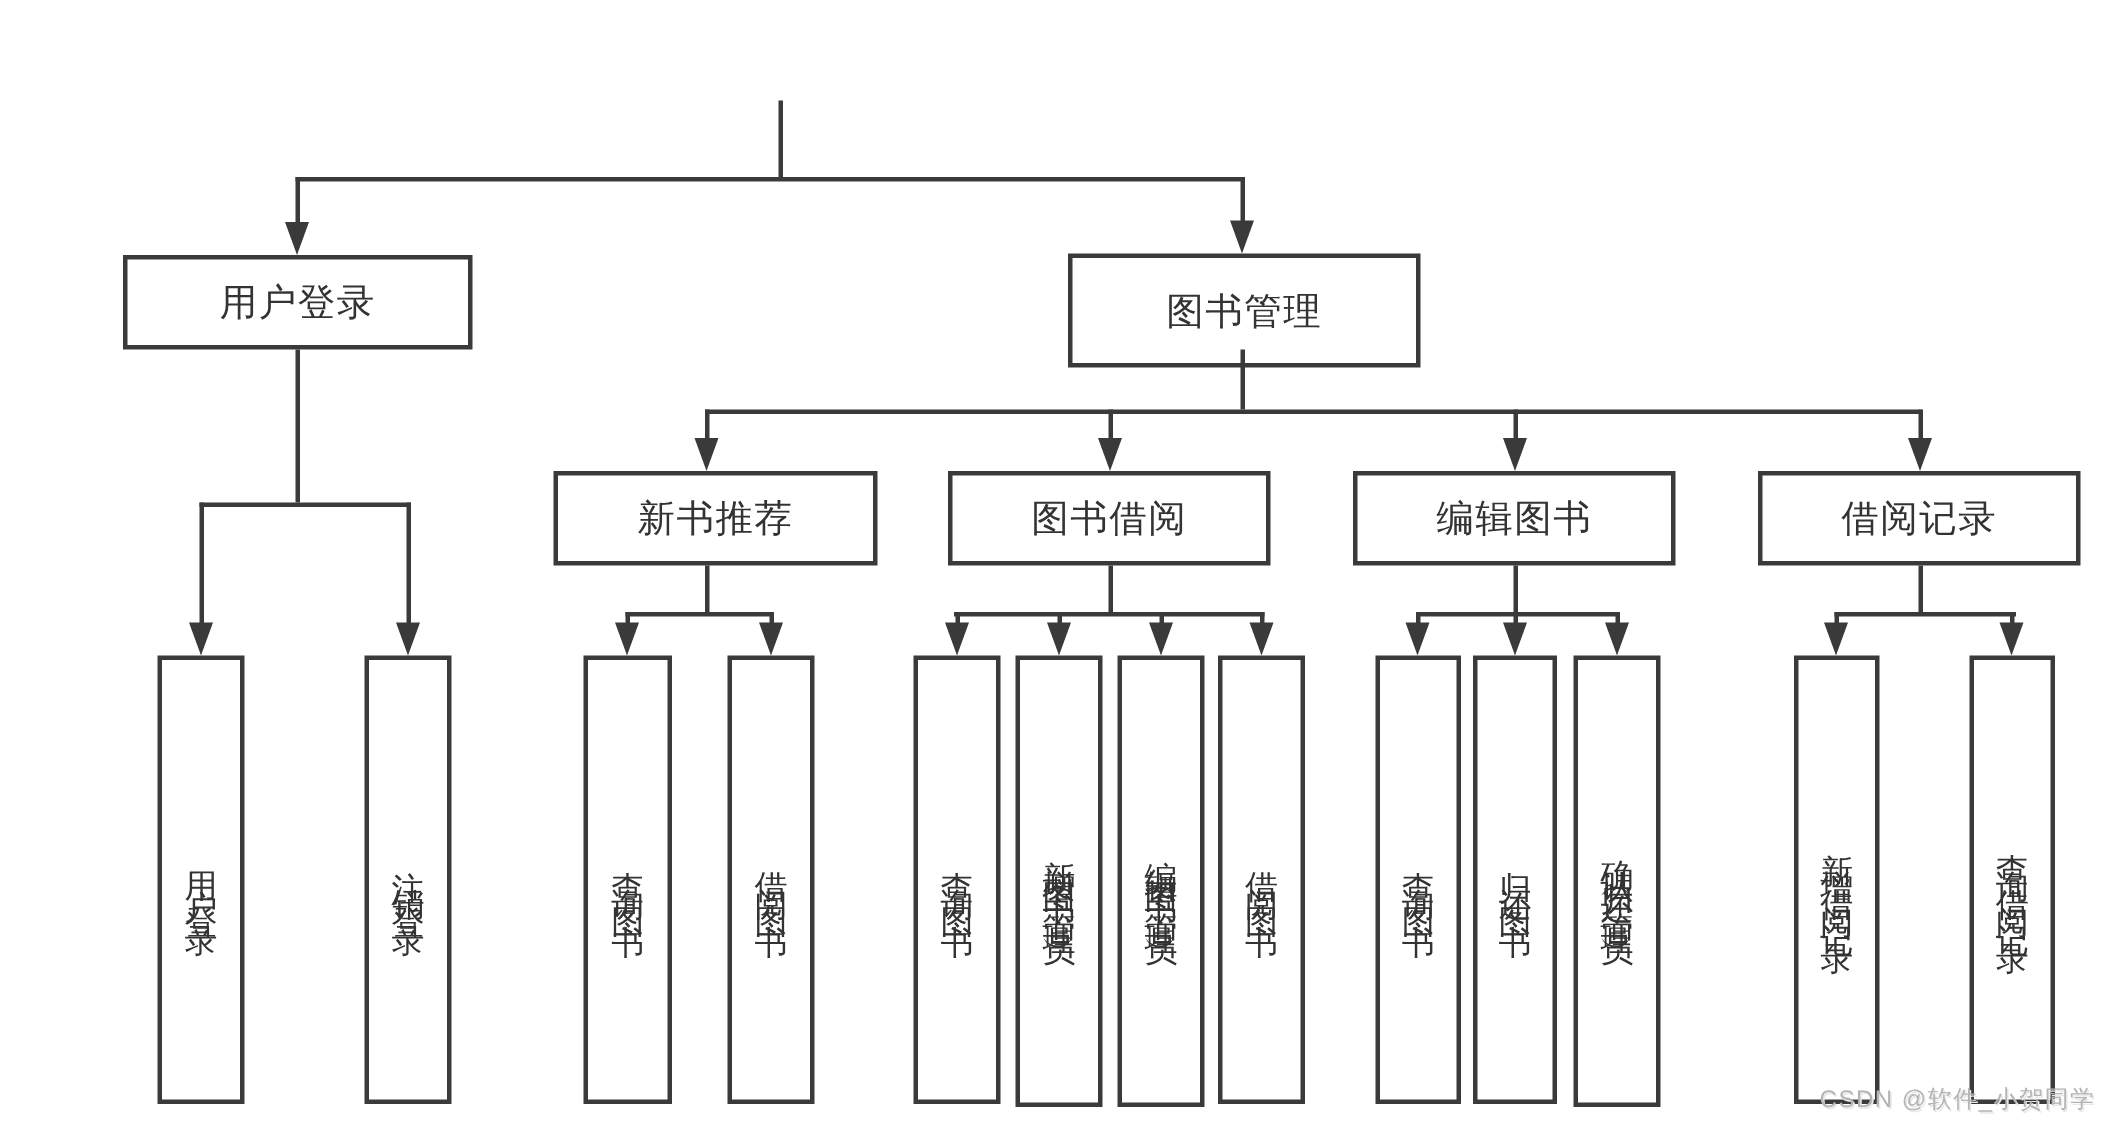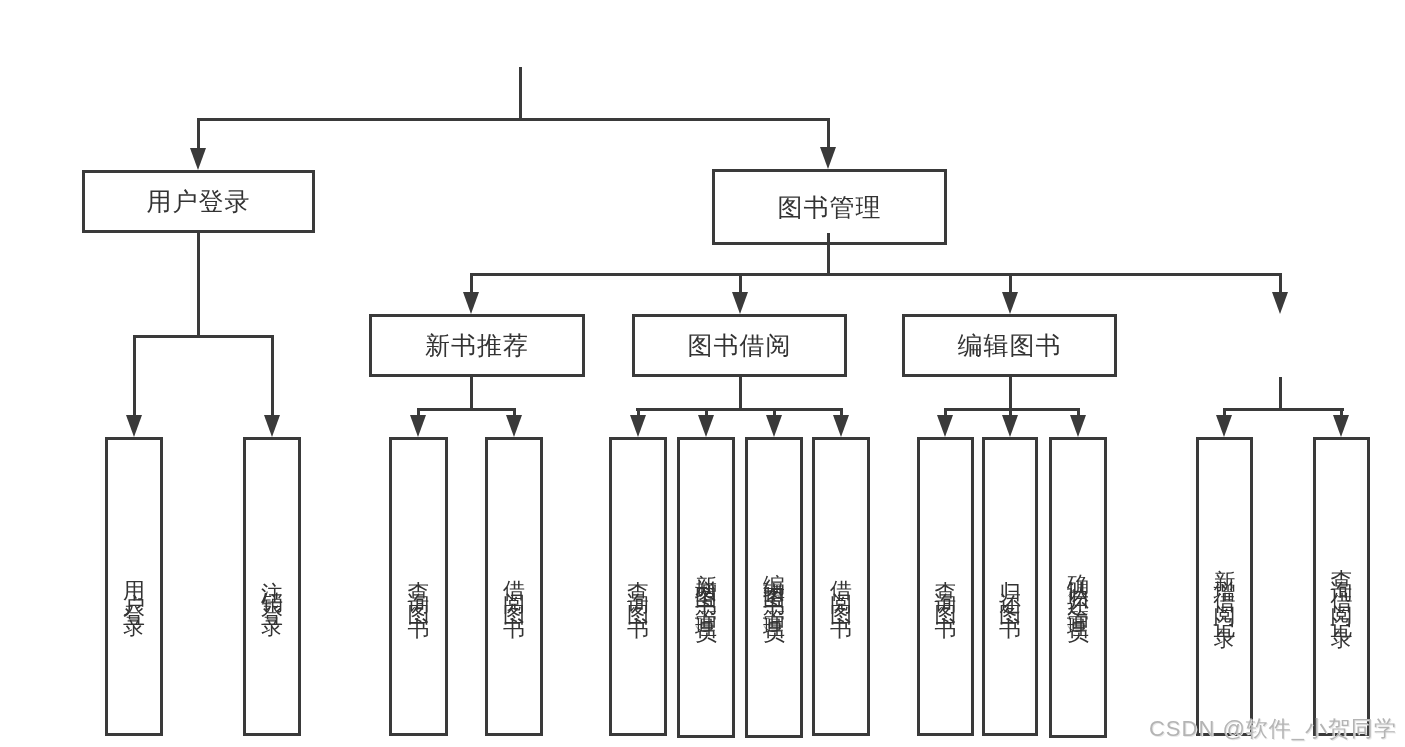--- a/index.html
+++ b/index.html
@@ -45,39 +45,40 @@
     position: absolute;
     width: 0; height: 0;
     border-left: 8px solid transparent;
     border-right: 8px solid transparent;
     border-top: 22px solid var(--line);
   }
   .watermark {
     position: absolute;
     right: 8px;
     bottom: 3px;
-    font-size: 22px;
+    font-size: 16px;
     color: var(--watermark);
     letter-spacing: 1px;
     text-shadow: 1px 1px 0 #e8e8e8;
     white-space: nowrap;
   }
 </style>
 </head>
 <body>
 
 <div class="canvas">
 
 
   <div class="node" style="left:82px;top:170px;width:233px;height:63px">用户登录</div>
   <div class="node" style="left:712px;top:169px;width:235px;height:76px">图书管理</div>
 
   <div class="node" style="left:369px;top:314px;width:216px;height:63px">新书推荐</div>
   <div class="node" style="left:632px;top:314px;width:215px;height:63px">图书借阅</div>
   <div class="node" style="left:902px;top:314px;width:215px;height:63px">编辑图书</div>
+  <div class="node" style="left:1172px;top:314px;width:215px;height:63px">借阅记录</div>
 
   <div class="node leaf" style="left:105px;top:437px;width:58px;height:299px">用户登录</div>
   <div class="node leaf" style="left:243px;top:437px;width:58px;height:299px">注销登录</div>
 
   <div class="node leaf" style="left:389px;top:437px;width:59px;height:299px">查询图书</div>
   <div class="node leaf" style="left:485px;top:437px;width:58px;height:299px">借阅图书</div>
 
   <div class="node leaf" style="left:609px;top:437px;width:58px;height:299px">查询图书</div>
   <div class="node leaf long" style="left:677px;top:437px;width:58px;height:301px">新增图书（管理员）</div>
   <div class="node leaf long" style="left:745px;top:437px;width:58px;height:301px">编辑图书（管理员）</div>

